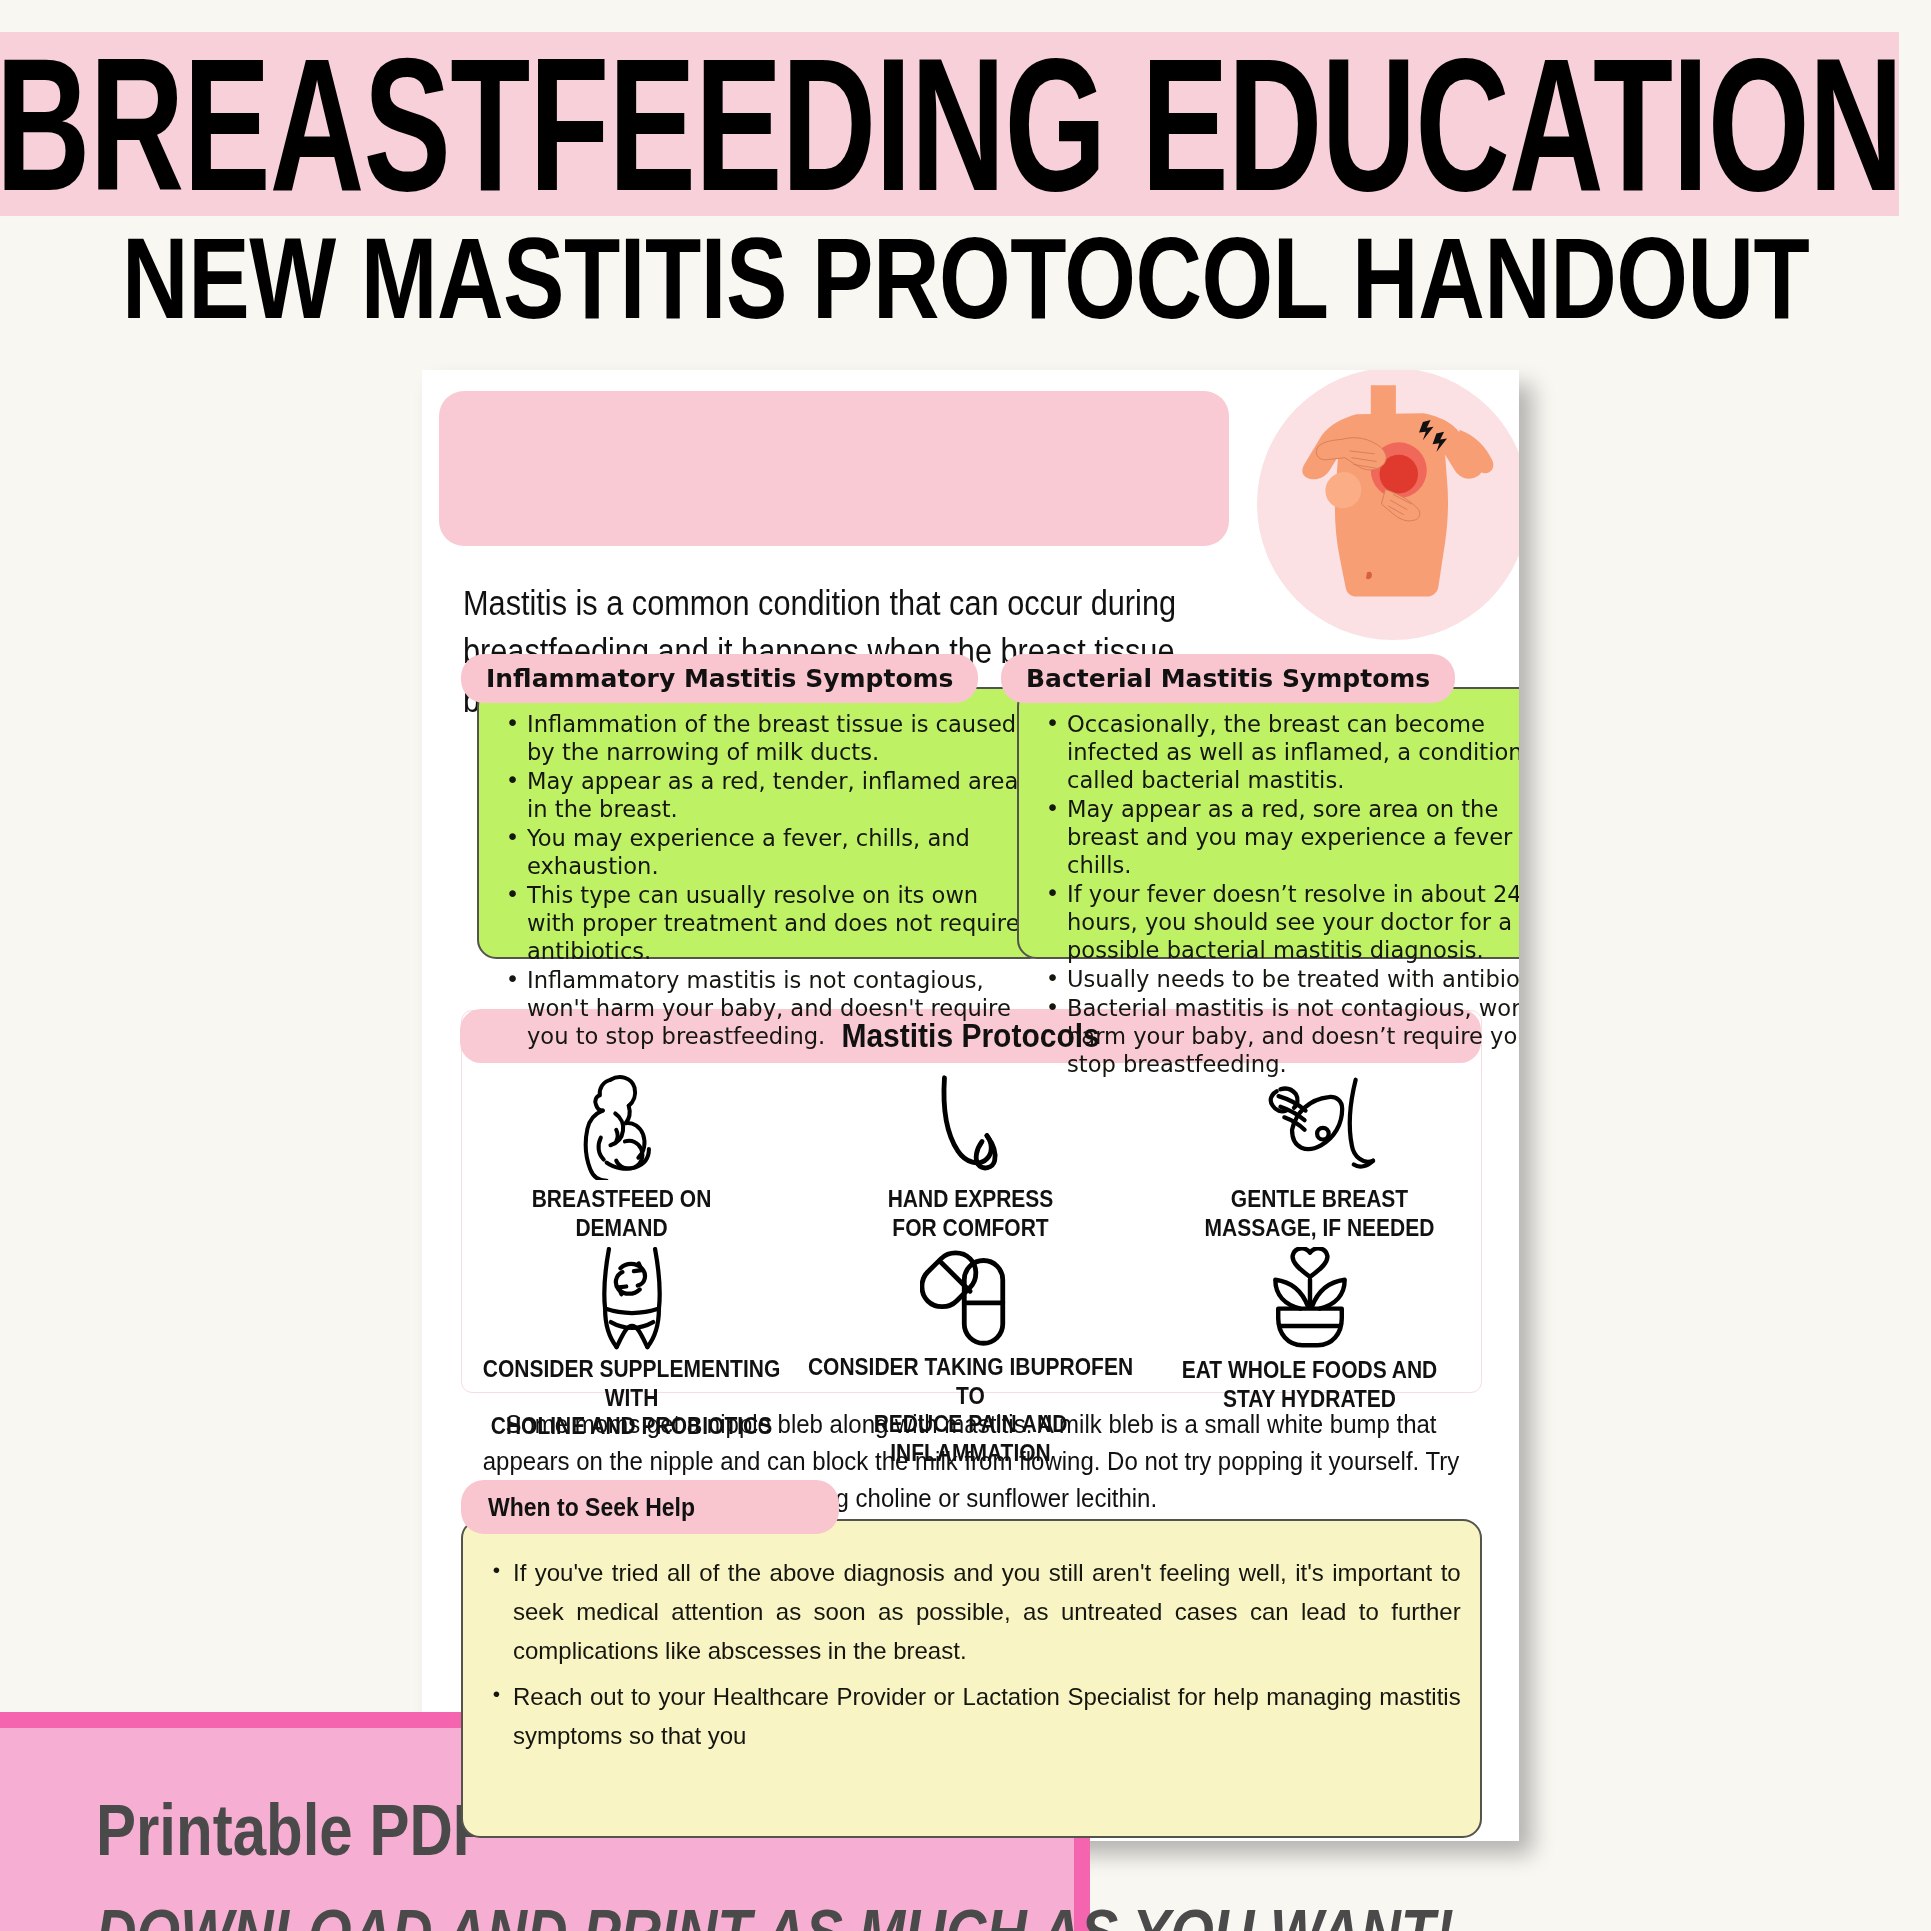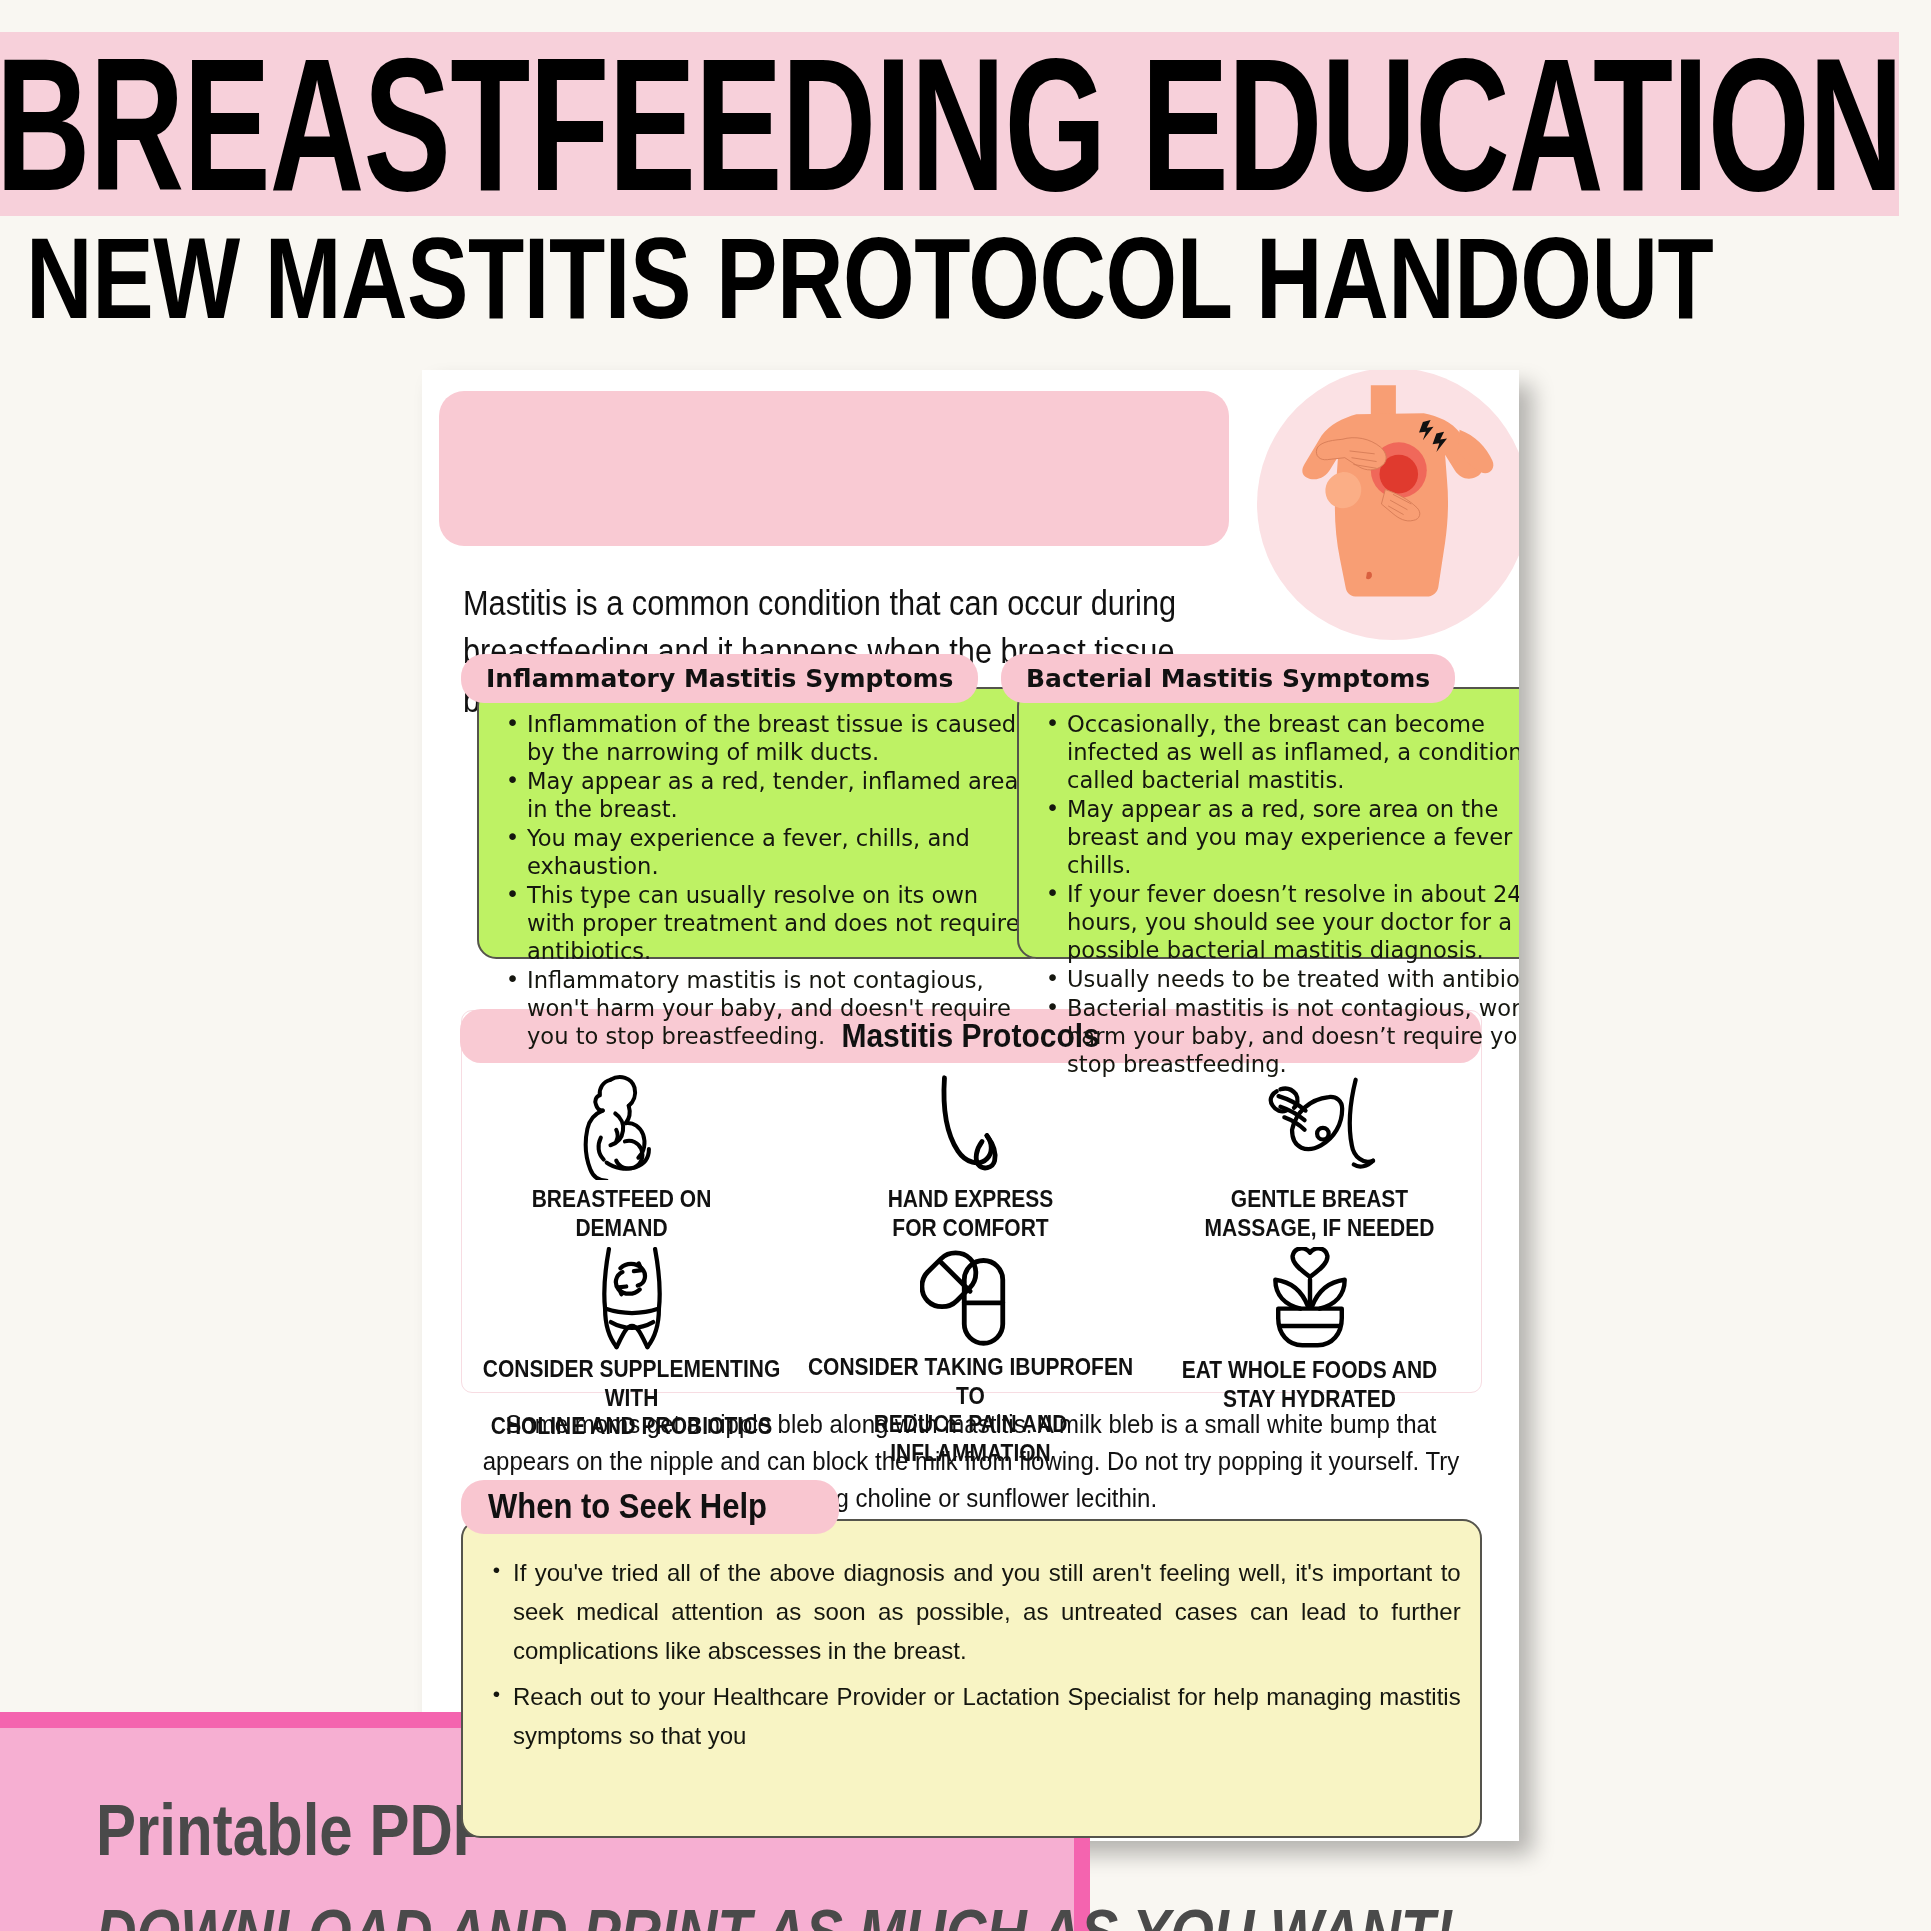--- a/index.html
+++ b/index.html
@@ -25,20 +25,21 @@
     letter-spacing:-1px;
     color:#000;
     transform:scaleX(0.93) scaleY(1.34);
     transform-origin:center center;
     white-space:nowrap;
   }
 
   
   #subtitle{
     position:absolute; left:0; top:220px; width:1931px;
+    text-align:center;
     font-family:"Liberation Sans Narrow","Liberation Sans",sans-serif;
     font-weight:bold;
     font-size:95px;
     line-height:1;
     letter-spacing:-0.5px;
     color:#000;
   }
   #subtitle span{ display:inline-block; transform:scaleX(0.97) scaleY(1.22); transform-origin:center top;}
 
   
@@ -189,21 +190,21 @@
     position:absolute; left:39px; top:1110px; width:1021px;
   }
   #seek-pill{
     position:absolute; left:0; top:0;
     width:378px; height:54px;
     background:#F9C6D0;
     border-radius:23px;
     display:flex; align-items:center;
     padding-left:27px;
     font-family:"Liberation Sans Narrow","Liberation Sans",sans-serif;
-    font-weight:bold; font-size:31px; color:#111;
+    font-weight:bold; font-size:23px; color:#111;
     z-index:3;
   }
   #seek-pill span{ transform:scaleY(1.12); display:inline-block; }
   #seek-box{
     position:absolute; left:0; top:39px;
     width:1021px; height:319px;
     background:#F8F4C4;
     border:2.4px solid #55544C;
     border-radius:19.3px;
     padding:33px 19.3px 0 23px;

